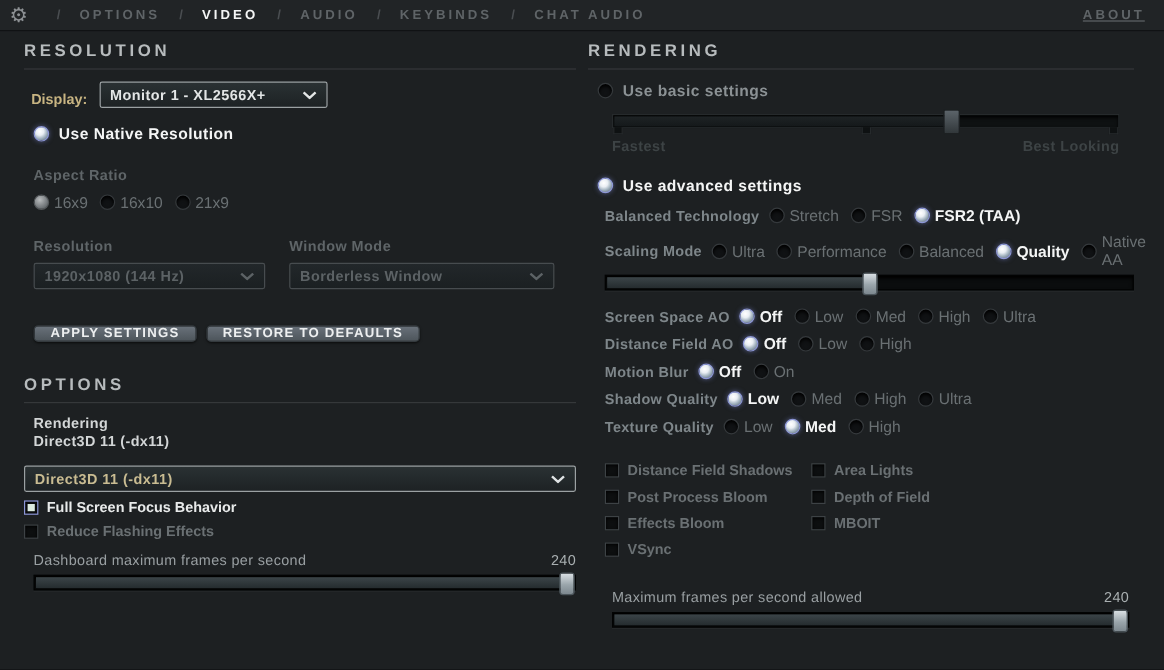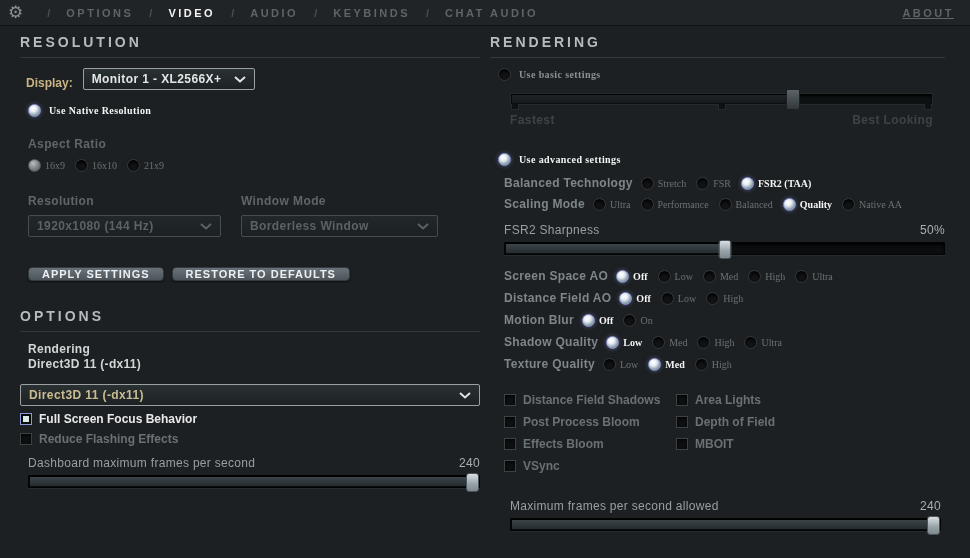--- a/index.html
+++ b/index.html
@@ -28,31 +28,31 @@
   .dd { height:22px; background:linear-gradient(#2a3133,#1d2224); border:1px solid #9ba1a3; border-radius:2px;
         display:flex; align-items:center; justify-content:space-between; padding:0 8px; color:#e3e6e6; cursor:pointer; }
   .dd .val { font-size:12px; font-weight:bold; letter-spacing:.4px; white-space:nowrap; }
   .dd .chev { width:12px; height:7px; flex:none; margin-left:8px; }
   .dd.disabled { border-color:#474c4f; background:linear-gradient(#22272a,#1b2022); color:#5c6265; cursor:default; }
   .dd.tanval { color:#c9bc92; }
   .dd.tanval .chev { color:#dfe3e4; }
 
   .display-row { display:flex; align-items:flex-end; gap:10px; margin:6px 0 0 6px; }
   .tan-label { color:#c8b482; font-size:12px; font-weight:bold; }
-  .monitor-dd { width:172px; }
+  .monitor-dd { width:190px; }
 
   
   .radio { width:13px; height:13px; border-radius:50%; background:#101214; border:1px solid #35393c;
            box-shadow:inset 0 2px 3px #000; display:inline-block; flex:none; }
   .radio.sel { background:radial-gradient(circle at 38% 32%, #ffffff 0%, #e9eef3 32%, #9fb0bd 60%, #4e5a66 100%);
                border-color:#8d97d6; box-shadow:0 0 4px rgba(125,136,214,.55); }
   .dis .radio.sel { background:radial-gradient(circle at 38% 32%, #b9bcbe 0%, #8c9093 40%, #4a5054 100%);
                     border-color:#53575a; box-shadow:none; }
   .radio-opt { display:flex; align-items:center; gap:8px; cursor:pointer; }
-  .opt-label { font-size:10px; color:#6a7073;font-family:Liberation Serif, serif; }
+  .opt-label { font-size:13px; color:#6a7073; }
   .opt-label.sel { color:#f4f5f5; font-weight:bold; }
   .radio-opt.lg { margin:14px 0 0 8px; }
   .radio-opt.lg .opt-label { font-weight:bold; letter-spacing:.4px; }
   .radio-opt.lg .opt-label.gray { color:#8b9194; }
 
   .cb { width:12px; height:12px; background:#0d0f10; border:1px solid #3d4245; box-shadow:inset 0 1px 3px #000;
         display:inline-block; flex:none; position:relative; }
   .cb.checked { border-color:#8d97d6; }
   .cb.checked::after { content:""; position:absolute; inset:2px; background:#dcebe0; }
   .check-row { display:flex; align-items:center; gap:7px; cursor:pointer; margin-top:6px; }
@@ -63,21 +63,21 @@
   .group-label { color:#5f6568; font-size:12px; font-weight:bold; letter-spacing:.4px; }
   .aspect { margin:20px 0 0 8px; }
   .aspect .radio-row { margin-top:8px; }
   .radio-row { display:flex; align-items:center; }
   .radio-row .row-label { font-size:12px; font-weight:bold; color:#7e868a; letter-spacing:.3px; margin-right:8px; white-space:nowrap; }
   .radio-row .radio-opt { margin-right:10px; gap:4px; }
 
   .dd-pair { display:flex; gap:20px; margin:22px 0 0 8px; }
   .dd-stack .group-label { margin-bottom:7px; }
   .dd-res { width:193px; }
-  .dd-win { width:197px; }
+  .dd-win { width:221px; }
 
   .btn-row { display:flex; gap:8px; margin:30px 0 0 8px; }
   .btn { font-family:inherit; background:linear-gradient(#69717八,#4d555b); background:linear-gradient(#69717a,#4d555b);
          border:1px solid #343a3e; border-radius:4px; color:#edeff0; font-size:11px; font-weight:bold; letter-spacing:1px;
          padding:0 13px; cursor:pointer; box-shadow:0 1px 2px rgba(0,0,0,.6); }
 
   .opts-title { margin-top:27px; }
   .static-line { color:#d3d6d7; font-size:12px; font-weight:bold; margin:1px 0 0 8px; letter-spacing:.3px; }
   .static-line.first { margin-top:9px; }
   .dd-full { margin-top:13px; width:100%; }
@@ -249,21 +249,21 @@
           <div class="notch" style="left:calc(50% - 4px);"></div>
           <div class="notch" style="right:0;"></div>
           <div class="thumb" style="left: 67%; transform: translateX(-50%);"></div>
         </div>
         <div class="basic-sub">
           <span>Fastest</span>
           <span>Best Looking</span>
         </div>
       </div>
 
-      <div class="radio-opt lg" style="margin-top:26px;">
+      <div class="radio-opt lg" style="margin-top:18px;">
         <span class="radio sel"></span>
         <span class="opt-label sel">Use advanced settings</span>
       </div>
 
       <div class="adv">
         <div>
             <div class="radio-row">
               <span class="row-label">Balanced Technology</span>
               <span class="radio-opt">
                 <span class="radio"></span>
@@ -296,24 +296,20 @@
                 <span class="radio sel"></span>
                 <span class="opt-label sel">Quality</span>
               </span>
               <span class="radio-opt">
                 <span class="radio"></span>
                 <span class="opt-label">Native AA</span>
               </span>
             </div>
           </div>
 
-        <div class="slider-label-row sharp-row">
-          <span>FSR2 Sharpness</span>
-          <span class="num">50%</span>
-        </div>
         <div class="slider">
           <div class="fill" style="width: calc(50% - 2px);"></div>
           <div class="thumb" style="left: 50%; transform: translateX(-50%);"></div>
         </div>
 
         <div class="qrows">
             <div class="radio-row">
               <span class="row-label">Screen Space AO</span>
               <span class="radio-opt">
                 <span class="radio sel"></span>

